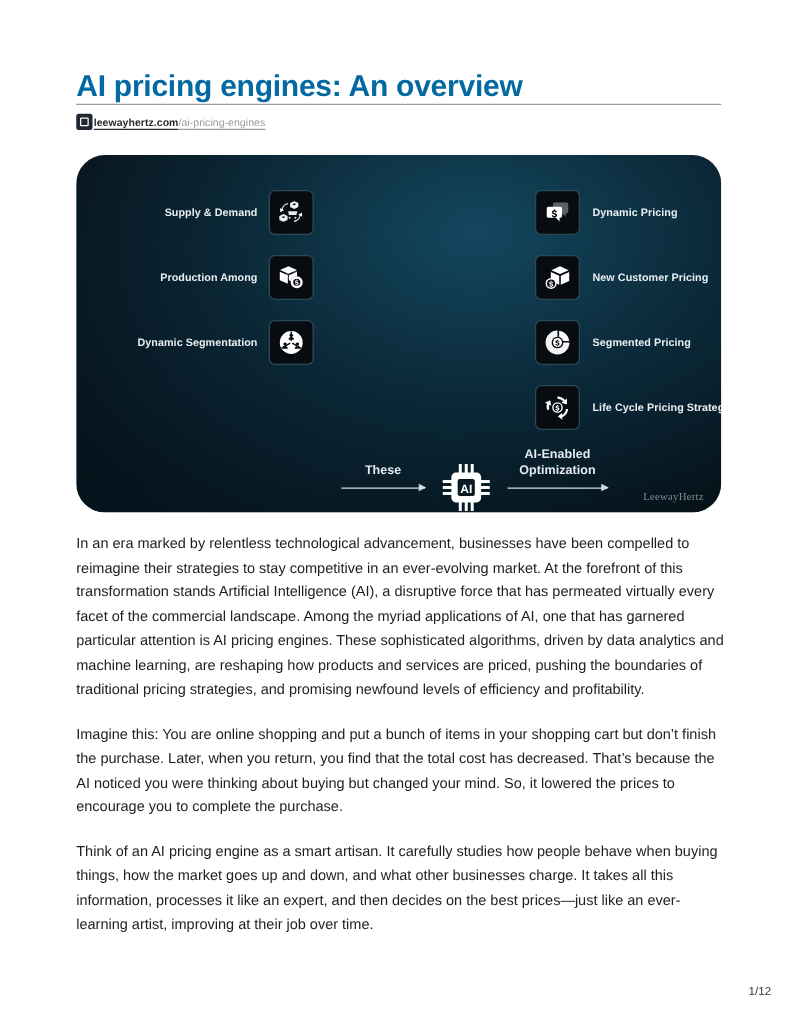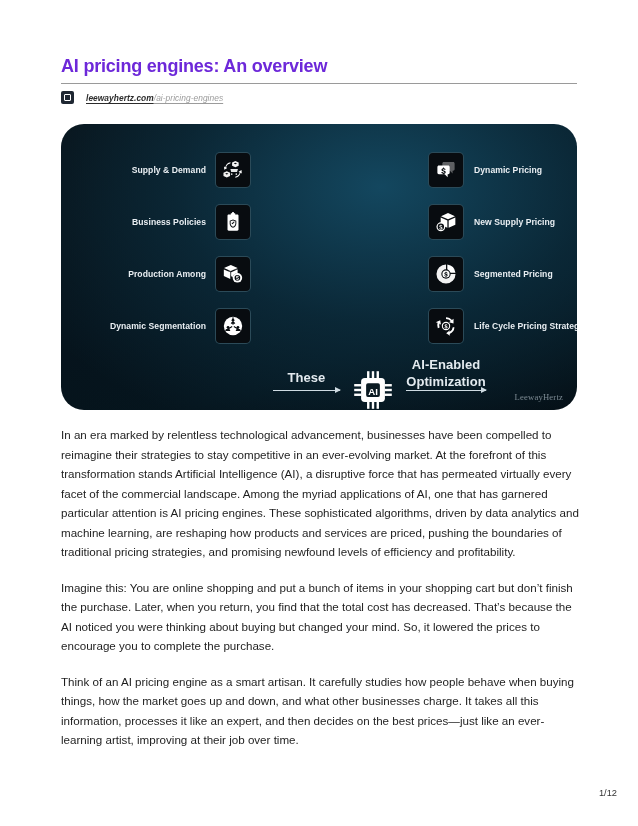--- a/index.html
+++ b/index.html
@@ -18,37 +18,36 @@
     left: 0; top: 0;
     width: 638px; height: 826px;
     background: #fff;
   }
 
   
   .doc-title {
     position: absolute;
     left: 61px; top: 56px;
     width: 520px;
-    font-size: 18px;
+    font-size: 24px;
     font-weight: bold;
     letter-spacing: -0.2px;
-    color: #6d28d9;
+    color: #0369a1;
   }
   .title-rule {
     position: absolute;
     left: 61px; top: 83px;
     width: 516px; height: 1px;
     background: #9a9a9a;
   }
   .url-row {
     position: absolute;
     left: 61px; top: 91px;
     display: flex; align-items: center;
-    gap: 12px;
-    font-style: italic;
+    gap: 1px;
   }
   .favicon {
     width: 13px; height: 13px;
     border-radius: 2px;
     background: #1f2733;
     display: inline-flex;
     align-items: center; justify-content: center;
     flex: 0 0 auto;
   }
   .favicon .glyph {
@@ -130,21 +129,21 @@
     position: absolute;
     right: -1px; top: -2.6px;
     border-left: 6px solid #cfdbe2;
     border-top: 3.2px solid transparent;
     border-bottom: 3.2px solid transparent;
   }
   .arrow-l { left: 212px; top: 266px; width: 67px; }
   .arrow-r { left: 345px; top: 266px; width: 80px; }
   .arrow-label {
     position: absolute;
-    font-size: 13px;
+    font-size: 10px;
     font-weight: bold;
     color: #e3eaef;
     letter-spacing: 0.05px;
     text-align: center;
     line-height: 1.3;
   }
   .lbl-data { left: 212px; top: 246px; width: 67px; }
   .lbl-opt  { left: 340px; top: 233px; width: 90px; }
 
   .watermark {
@@ -212,31 +211,20 @@
             <svg width="22" height="22" viewBox="0 0 24 24" fill="#fff">
               <path d="M14.6 2.2l3.6 1.6v3.5l-3.6 1.6-3.6-1.6V3.8zM14.6 4l-1.8.8 1.8.8 1.8-.8z" opacity=".95"></path>
               <path d="M5.2 13.4l3.6 1.6v3.5l-3.6 1.6-3.6-1.6V15zM5.2 15.2l-1.8.8 1.8.8 1.8-.8z" opacity=".95"></path>
               <path d="M9.4 3.6A7.2 7.2 0 0 0 3.6 9l-1.4-.9.3 3.7 3.2-1.9-1.3-.8a5.8 5.8 0 0 1 4.6-4.2z"></path>
               <path d="M14.3 20.4a7.2 7.2 0 0 0 5.9-5.5l1.4.9-.3-3.7-3.2 1.9 1.3.8a5.8 5.8 0 0 1-4.6 4.2z"></path>
               <path d="M9.2 10.8h8.2l-1 3.4H10zM10.6 15.6a.9.9 0 1 1 0 1.8.9.9 0 0 1 0-1.8zM15.6 15.6a.9.9 0 1 1 0 1.8.9.9 0 0 1 0-1.8z" opacity=".9"></path>
             </svg>
           </span>
         </div>
 
-        <div class="node">
-          <span class="node-label">Business Policies</span>
-          <span class="tile">
-            <svg width="22" height="22" viewBox="0 0 24 24" fill="#fff">
-              <path d="M9.6 2.4h4.8v1.3h2.3c.7 0 1.3.6 1.3 1.3v15.3c0 .7-.6 1.3-1.3 1.3H7.3c-.7 0-1.3-.6-1.3-1.3V5c0-.7.6-1.3 1.3-1.3h2.3zM12 1.2a1.3 1.3 0 1 1 0 2.6 1.3 1.3 0 0 1 0-2.6z"></path>
-              <path d="M12 9.2l3.6 1.4v2.9c0 2.2-1.5 4.1-3.6 4.8-2.1-.7-3.6-2.6-3.6-4.8v-2.9z" fill="#080c10"></path>
-              <path d="M12 10.3l2.6 1v2.2c0 1.6-1.1 3-2.6 3.6-1.5-.6-2.6-2-2.6-3.6v-2.2z" fill="#fff"></path>
-              <path d="M11.5 14.4l-1.1-1.1.7-.7.4.4 1.6-1.7.7.7z" fill="#080c10"></path>
-            </svg>
-          </span>
-        </div>
 
         <div class="node">
           <span class="node-label">Production Among</span>
           <span class="tile">
             <svg width="22" height="22" viewBox="0 0 24 24" fill="#fff">
               <path d="M9.6 2.4l7.2 3.2v5.2c-.9-.3-1.9-.3-2.8 0l-.2-4-4.2-1.8v6.4l2.4 1c-.3.7-.4 1.4-.4 2.1l-4.4-1.9v-7z" opacity=".2"></path>
               <path d="M9.6 2.2l7.4 3.3-7.4 3.3L2.2 5.5zM2 7l7 3.1v7.3L2 14.3zM17 7v4.1c-2.6-.3-4.9 1.6-5.2 4.1l-1.8-.8v-4.3z"></path>
               <circle cx="16.8" cy="16.2" r="5.2"></circle>
               <path d="M16.8 11.6l.9 1.1 1.4-.4.2 1.4 1.4.4-.6 1.3.9 1.1-1.2.8.2 1.4-1.4.1-.6 1.3-1.2-.8-1.2.8-.6-1.3-1.4-.1.2-1.4-1.2-.8.9-1.1-.6-1.3 1.4-.4.2-1.4 1.4.4z"></path>
               <circle cx="16.8" cy="16.2" r="3.1" fill="#080c10"></circle>
@@ -307,21 +295,21 @@
 
         <div class="node">
           <span class="tile">
             <svg width="22" height="22" viewBox="0 0 24 24" fill="#fff">
               <path d="M14.2 2.2l7.6 3.4-7.6 3.4-7.6-3.4zM6.2 7.2l7.3 3.2v8l-7.3-3.3zM22.2 7.2v7.9l-7.3 3.3v-8z"></path>
               <circle cx="6.4" cy="17.2" r="4.8"></circle>
               <circle cx="6.4" cy="17.2" r="3.5" fill="#080c10"></circle>
               <path d="M6.1 14.9h.7v.6c.7.1 1.2.5 1.3 1.2h-1c-.1-.3-.3-.5-.7-.5s-.6.2-.6.4c0 .9 2.4.4 2.4 2.1 0 .7-.5 1.2-1.4 1.3v.6h-.7v-.6c-.8-.1-1.4-.5-1.5-1.3h1c.1.4.4.6.8.6s.7-.2.7-.5c0-.9-2.4-.4-2.4-2.1 0-.7.5-1.2 1.4-1.3z" fill="#fff"></path>
             </svg>
           </span>
-          <span class="node-label">New Supply Pricing</span>
+          <span class="node-label">New Customer Pricing</span>
         </div>
 
         <div class="node">
           <span class="tile">
             <svg width="22" height="22" viewBox="0 0 24 24" fill="#fff">
               <path d="M12 1.6A10.4 10.4 0 1 0 22.4 12H12z" opacity=".95"></path>
               <path d="M13.4 1.7v8.9h8.9a10.4 10.4 0 0 0-8.9-8.9z"></path>
               <circle cx="12" cy="12" r="5.1" fill="#080c10"></circle>
               <circle cx="12" cy="12" r="3.9" fill="#fff"></circle>
               <path d="M11.6 9.6h.8v.6c.7.1 1.2.5 1.3 1.2h-1c-.1-.3-.3-.5-.7-.5s-.6.2-.6.4c0 .9 2.4.4 2.4 2.1 0 .7-.5 1.2-1.4 1.3v.6h-.8v-.6c-.8-.1-1.4-.5-1.5-1.3h1c.1.4.4.6.8.6s.7-.2.7-.5c0-.9-2.4-.4-2.4-2.1 0-.7.5-1.2 1.4-1.3z" fill="#080c10"></path>

